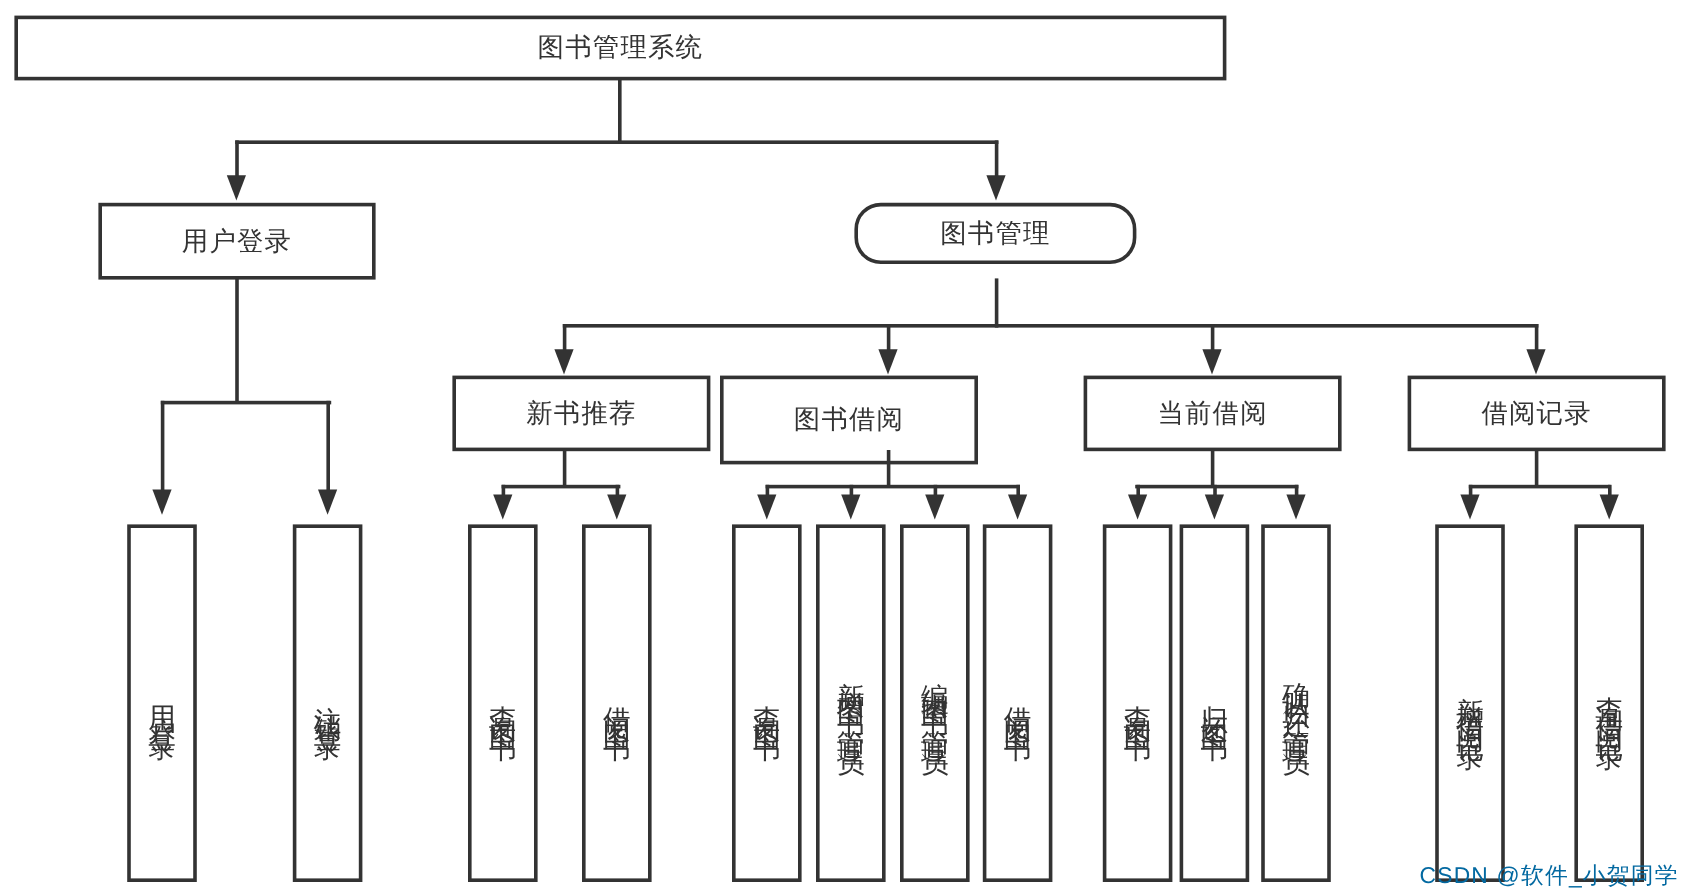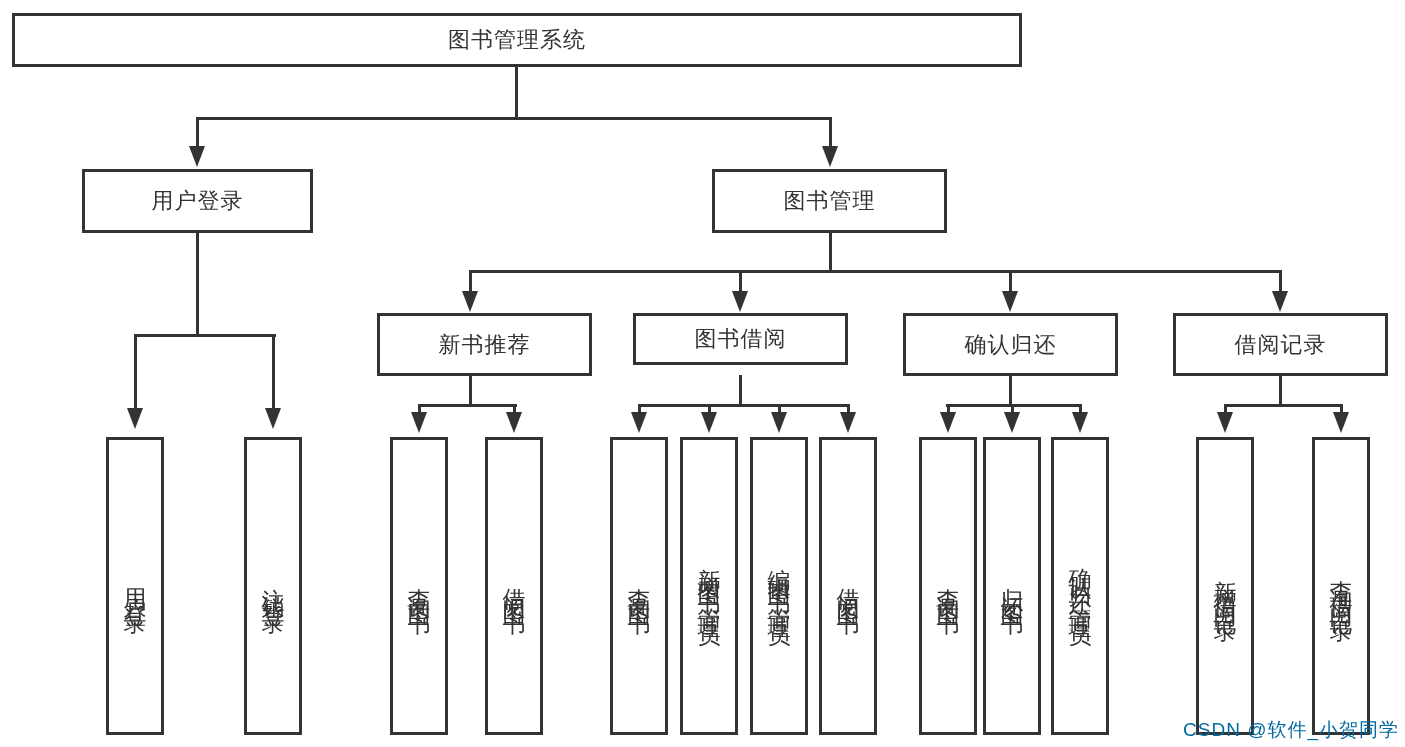--- a/index.html
+++ b/index.html
@@ -36,27 +36,27 @@
 </style>
 </head>
 <body>
 
 <div class="canvas">
 
   <div class="box" style="left:12px;top:13px;width:1010px;height:54px;">图书管理系统</div>
 
   <div class="box" style="left:82px;top:169px;width:231px;height:64px;">用户登录</div>
 
-  <div class="box" style="left:712px;top:169px;width:235px;height:64px;">图书管理</div>
+  <div class="box" style="left:712px;top:169px;width:235px;height:51px;border-radius:22px;">图书管理</div>
 
   <div class="box" style="left:363px;top:313px;width:215px;height:63px;margin-left:14px;">新书推荐</div>
 
-  <div class="box" style="left:633px;top:313px;width:215px;height:52px;">图书借阅</div>
+  <div class="box" style="left:600px;top:313px;width:215px;height:74px;">图书借阅</div>
 
-  <div class="box" style="left:903px;top:313px;width:215px;height:63px;">确认归还</div>
+  <div class="box" style="left:903px;top:313px;width:215px;height:63px;">当前借阅</div>
 
   <div class="box" style="left:1173px;top:313px;width:215px;height:63px;">借阅记录</div>
 
   <div class="leaf" style="left:106px;">
     <span>用户登录</span>
     </div>
   <div class="leaf" style="left:244px;">
     <span>注销登录</span>
     </div>
 

